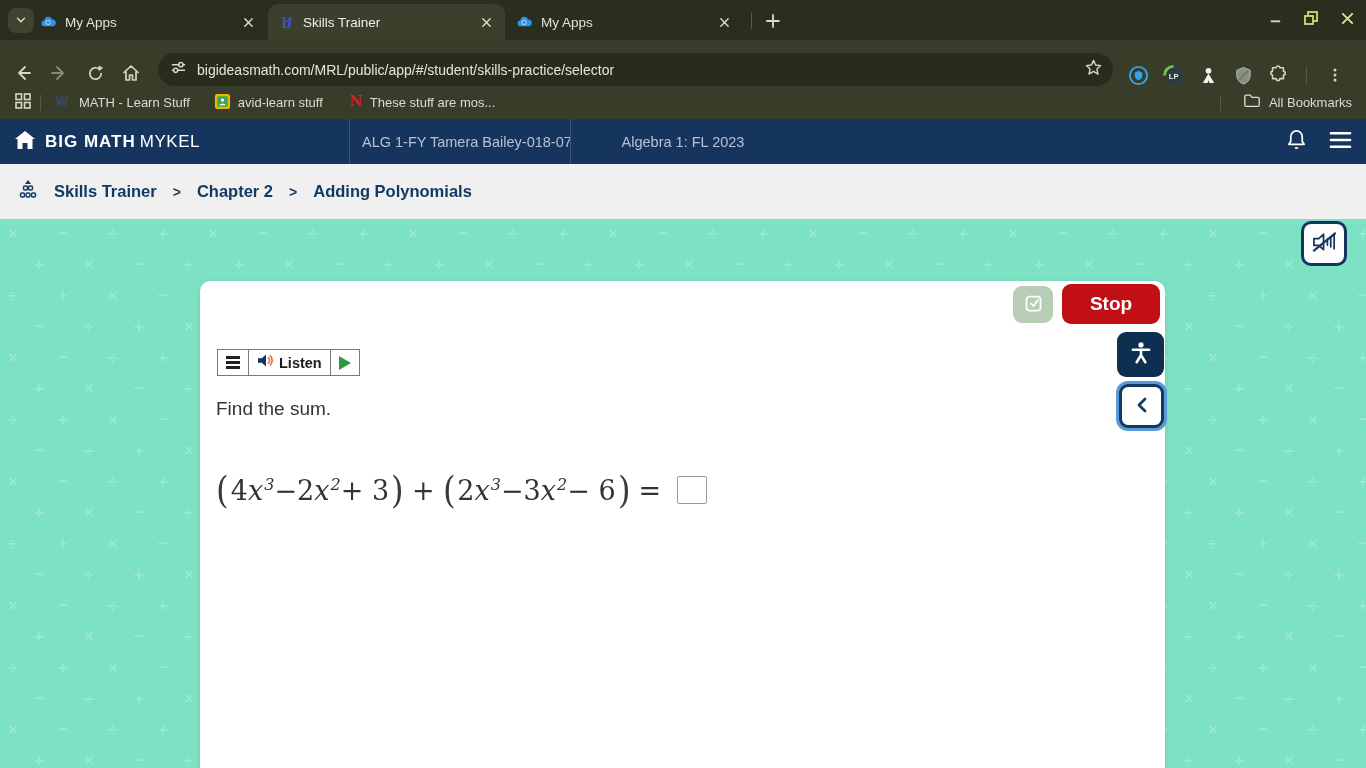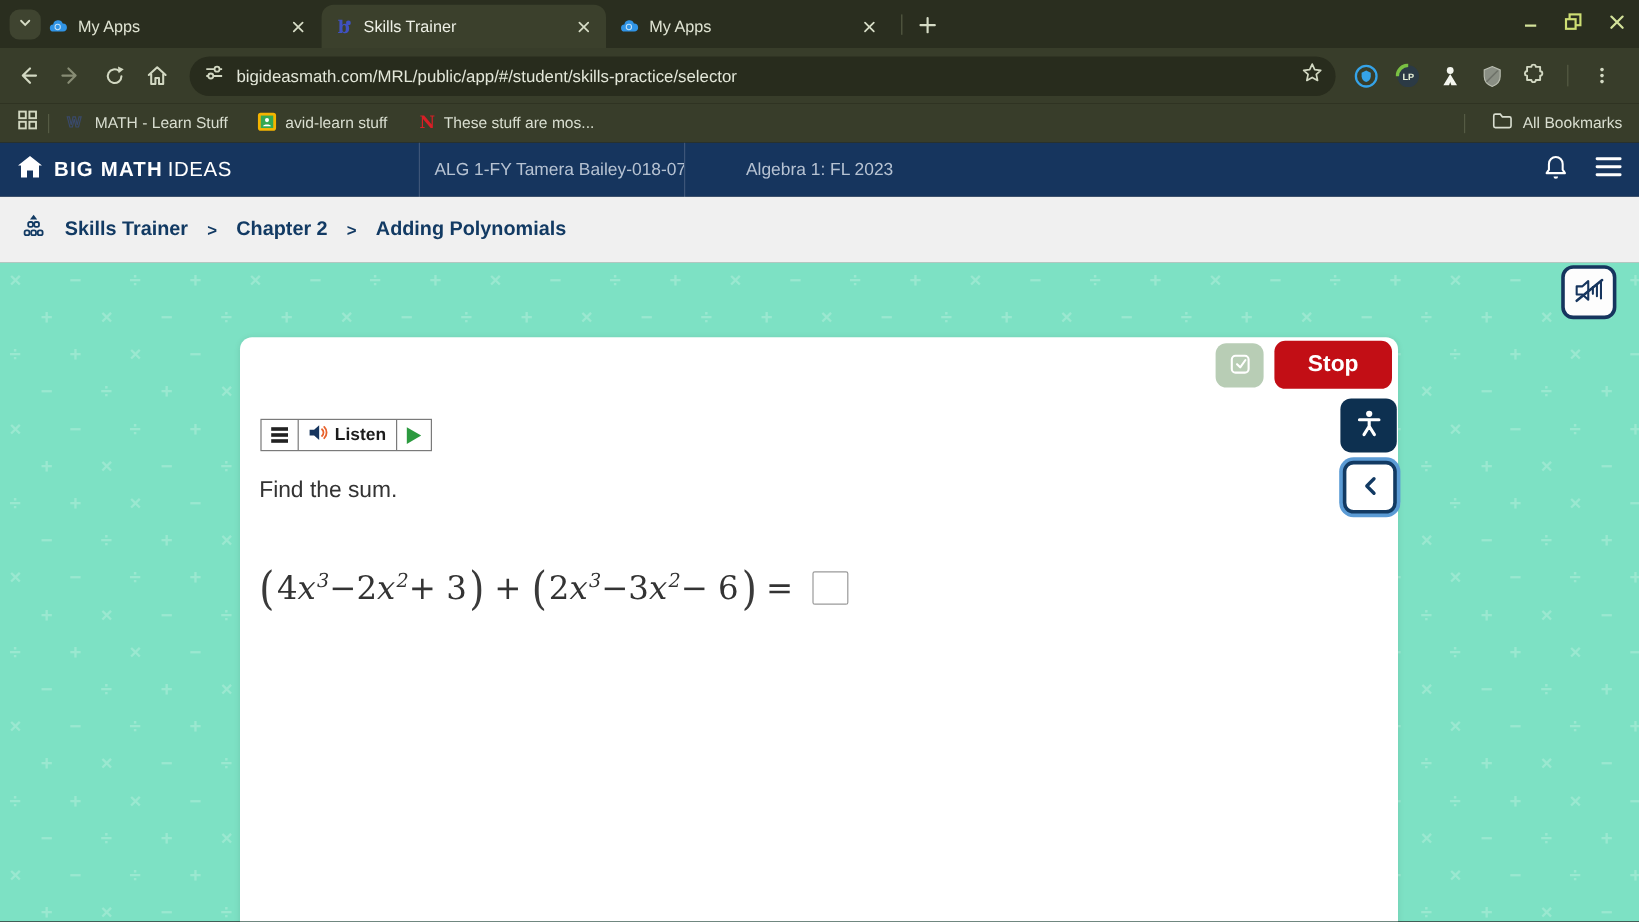--- a/index.html
+++ b/index.html
@@ -13,21 +13,21 @@
   .tab { position:absolute; top:4px; height:36px; width:237px; display:flex; align-items:center; padding:0 10px; gap:8px; color:#dfe3d2; }
   .tab.active { background:#3b402c; border-radius:10px 10px 0 0; color:#eef0e6; }
   .tab .favicon { width:17px; height:17px; flex:0 0 auto; display:flex; align-items:center; justify-content:center; }
   .tab .tab-label { flex:1; font-size:13.5px; white-space:nowrap; overflow:hidden; text-overflow:ellipsis; }
   .tab .tab-close { width:18px; height:18px; border-radius:5px; display:flex; align-items:center; justify-content:center; font-size:14px; color:#d6dcc6; }
   .newtab-sep { position:absolute; left:751px; top:12px; width:1px; height:17px; background:#555b44; }
   .newtab-btn { position:absolute; left:760px; top:8px; width:25px; height:25px; color:#d6dcc6; font-size:20px; display:flex; align-items:center; justify-content:center; border-radius:6px; }
   .win-controls { position:absolute; right:8px; top:6px; display:flex; gap:14px; align-items:center; height:24px; }
   .win-btn { width:22px; height:22px; display:flex; align-items:center; justify-content:center; }
 
-  #toolbar { position:absolute; left:0; top:40px; width:1366px; height:46px; background:#383d2a; display:flex; align-items:center; }
+  #toolbar { position:absolute; left:0; top:40px; width:1366px; height:46px; background:#383d2a; display:flex; align-items:flex-end; }
   .nav-icon { width:26px; height:26px; display:flex; align-items:center; justify-content:center; color:#d2d8c2; flex:0 0 auto; }
   .nav-icon.dim { color:#878c74; }
   #toolbar .spacer-l { width:10px; flex:0 0 auto; }
   .urlbar { margin-left:14px; width:955px; height:33px; background:#282c1d; border-radius:17px; display:flex; align-items:center; padding:0 10px 0 12px; flex:0 0 auto; }
   .urlbar .url-text { flex:1; font-size:14px; color:#e3e7d9; margin-left:10px; white-space:nowrap; overflow:hidden; }
   .ext-area { display:flex; align-items:center; gap:13px; margin-left:14px; }
   .ext-icon { width:22px; height:22px; display:flex; align-items:center; justify-content:center; }
   .tb-sep { width:1px; height:18px; background:#555b44; margin:0 4px; }
 
   #bookmarksbar { position:absolute; left:0; top:86px; width:1366px; height:33px; background:#383d2a; display:flex; align-items:center; padding:0 14px; }
@@ -306,21 +306,21 @@
     </span>
   </div>
 
   <div id="siteheader">
     <div class="brand">
       <span>
         <svg width="22" height="20" viewBox="0 0 22 20">
             <path d="M11 1 L21 9 H18.5 V19 H13.5 V13 H8.5 V19 H3.5 V9 H1 Z" fill="#fff"></path>
           </svg>
       </span>
-      <span class="brand-text"><b>BIG MATH</b><span class="light">IDEAS</span></span>
+      <span class="brand-text"><b>BIG MATH</b><span class="light">MYKEL</span></span>
     </div>
     <div class="hcell hcell1">
         <span>ALG 1-FY Tamera Bailey-018-07--12</span>
       </div>
     <div class="hcell hcell2">
         <span>Algebra 1: FL 2023</span>
       </div>
     <div class="hdr-right">
       <span>
         <svg width="21" height="23" viewBox="0 0 22 24">

